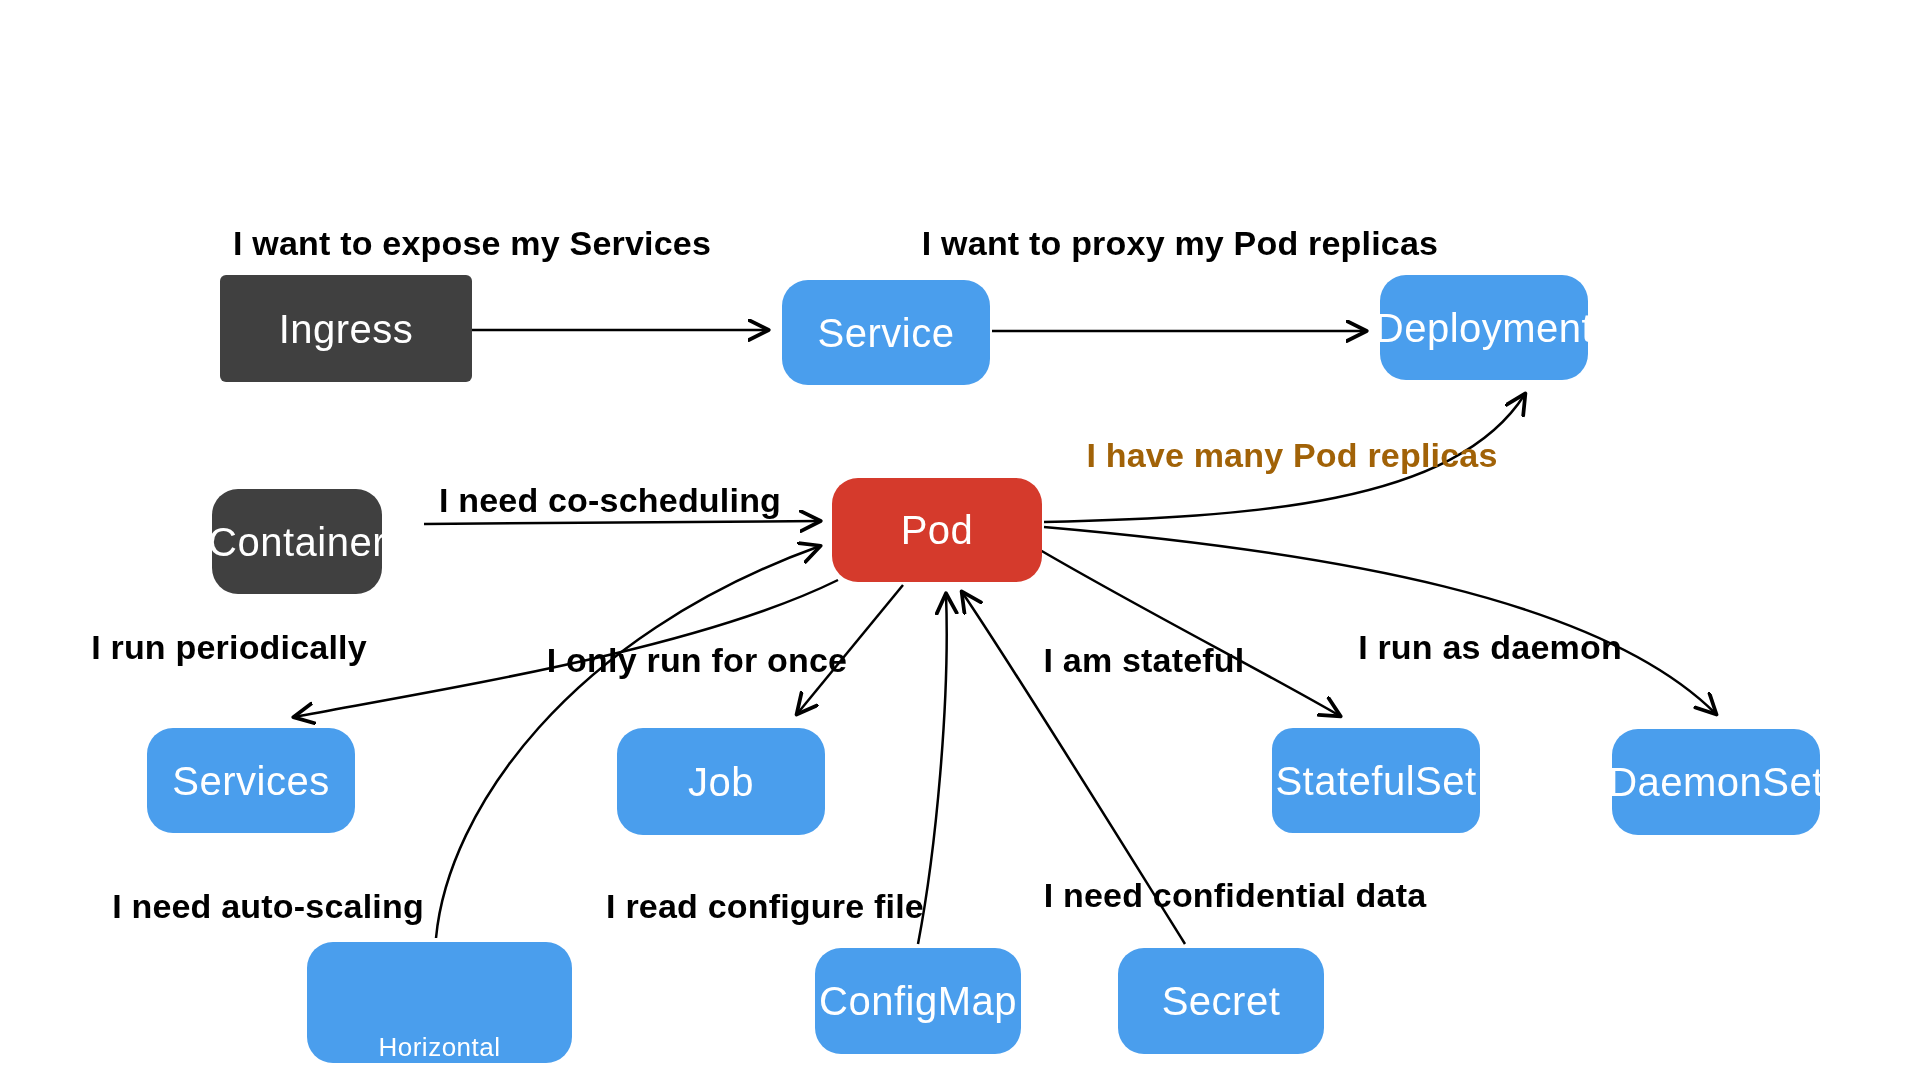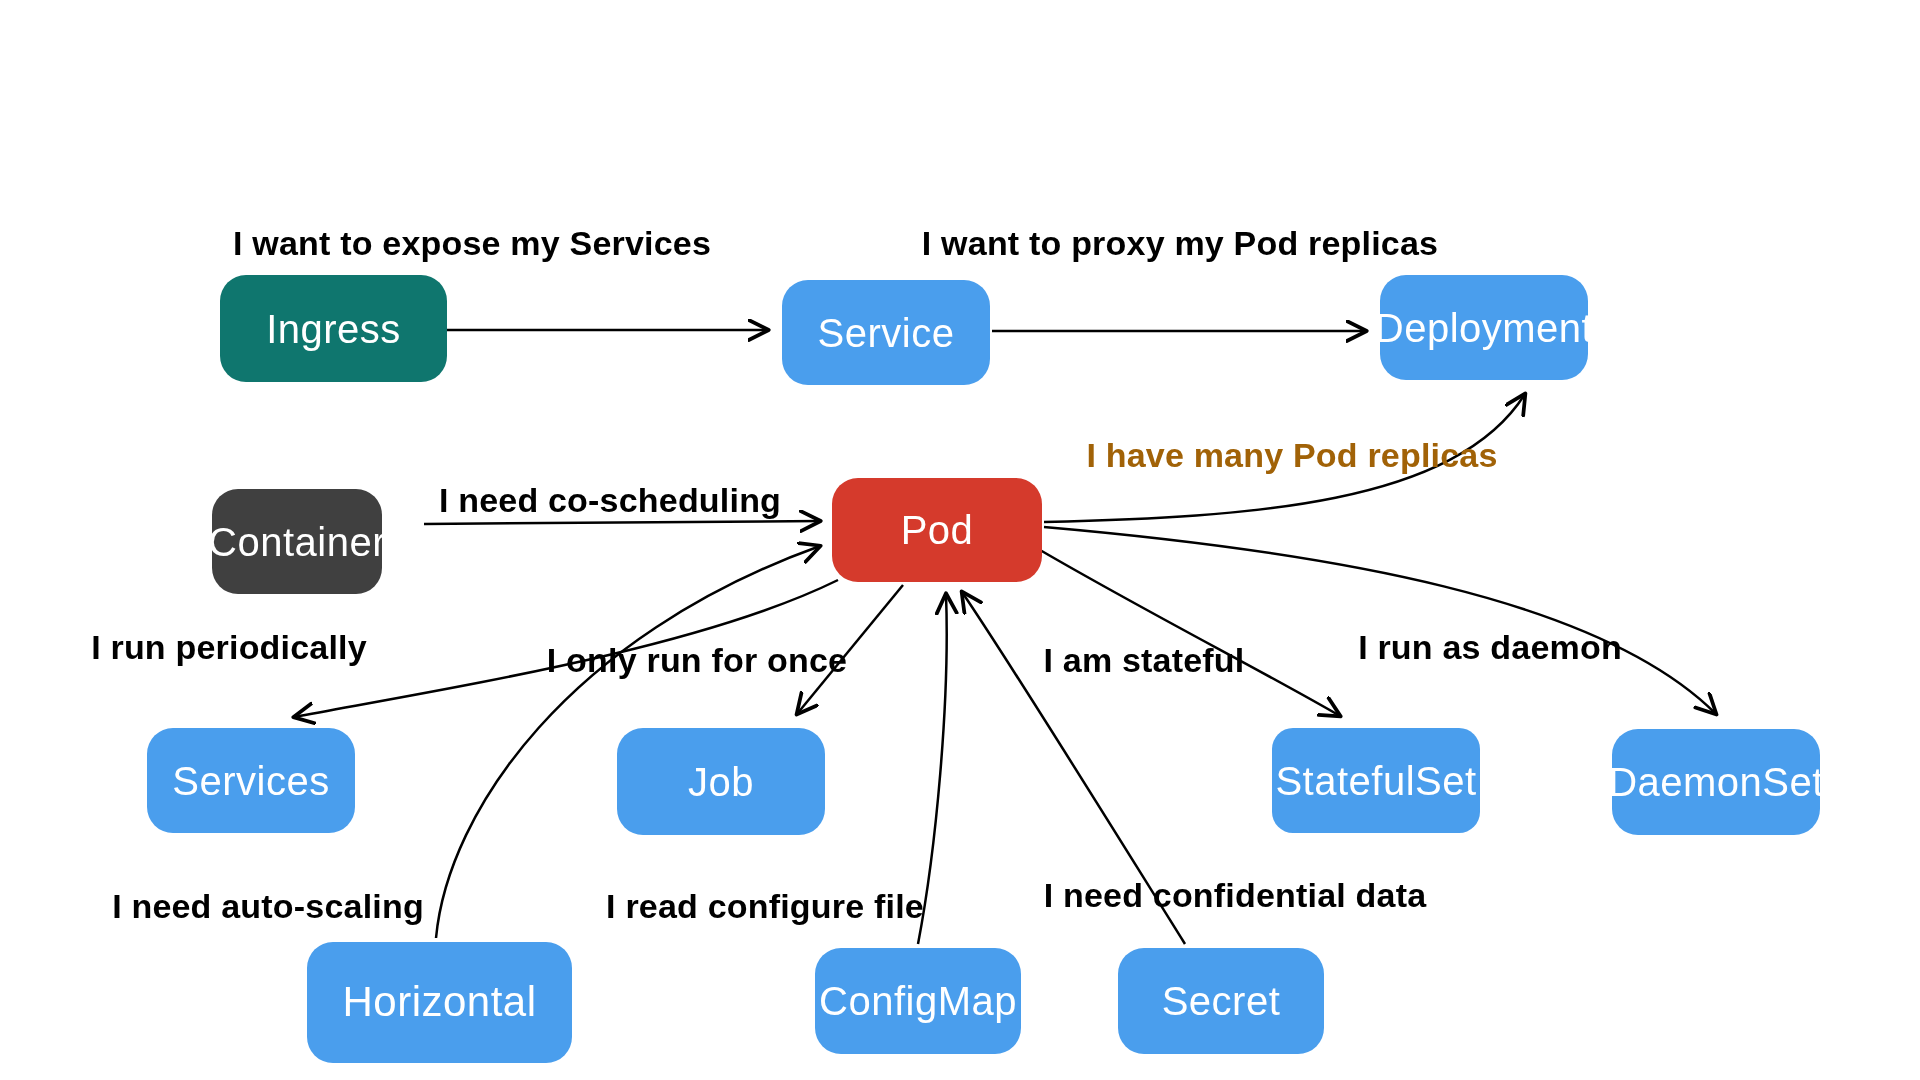--- a/index.html
+++ b/index.html
@@ -6,21 +6,21 @@
   #stage{
     position:relative;width:1920px;height:1080px;background:#ffffff;
     font-family:"Liberation Sans",sans-serif;overflow:hidden;
   }
   #edge-layer{position:absolute;left:0;top:0;width:1920px;height:1080px;}
   .node{
     position:absolute;border-radius:26px;display:flex;align-items:center;justify-content:center;
     color:#ffffff;font-size:40px;font-weight:400;text-align:center;line-height:1.15;
     letter-spacing:0.5px;
   }
-  .node.small-text{font-size:42px;}
+  .node.small-text{font-size:26px;align-items:flex-end;}
   .edge-label{
     position:absolute;transform:translate(-50%,-50%);white-space:nowrap;
     color:#000;font-size:34px;font-weight:700;letter-spacing:0.2px;
   }
 </style>
 </head>
 <body>
 
 <div id="stage">
   <svg id="edge-layer" viewBox="0 0 1920 1080" xmlns="http://www.w3.org/2000/svg">
@@ -37,21 +37,21 @@
         <path d="M 838 580 C 700 648, 460 686, 294 717" fill="none" stroke="#000000" stroke-width="2.5" marker-end="url(#arrowhead)"></path>
         <path d="M 903 585 L 797 714" fill="none" stroke="#000000" stroke-width="2.5" marker-end="url(#arrowhead)"></path>
         <path d="M 1040 550 C 1150 614, 1268 674, 1340 716" fill="none" stroke="#000000" stroke-width="2.5" marker-end="url(#arrowhead)"></path>
         <path d="M 1044 527 C 1330 552, 1600 598, 1716 714" fill="none" stroke="#000000" stroke-width="2.5" marker-end="url(#arrowhead)"></path>
         <path d="M 436 938 C 448 810, 570 636, 820 546" fill="none" stroke="#000000" stroke-width="2.5" marker-end="url(#arrowhead)"></path>
         <path d="M 918 944 C 936 850, 950 700, 946 594" fill="none" stroke="#000000" stroke-width="2.5" marker-end="url(#arrowhead)"></path>
         <path d="M 1185 944 C 1095 800, 1016 672, 962 592" fill="none" stroke="#000000" stroke-width="2.5" marker-end="url(#arrowhead)"></path>
       </g>
   </svg>
   <div id="nodes">
-      <div class="node" style="left: 220px; top: 275px; width: 227px; height: 107px; background: #0f766e; color: rgb(255, 255, 255);">
+      <div class="node" style="left: 220px; top: 275px; width: 252px; height: 107px; background: #404040; color: rgb(255, 255, 255); border-radius: 6px;">
         <span>Ingress</span>
       </div>
       <div class="node" style="left: 782px; top: 280px; width: 208px; height: 105px; background: rgb(74, 158, 237); color: rgb(255, 255, 255);">
         <span>Service</span>
       </div>
       <div class="node" style="left: 1380px; top: 275px; width: 208px; height: 105px; background: rgb(74, 158, 237); color: rgb(255, 255, 255);">
         <span>Deployment</span>
       </div>
       <div class="node" style="left: 212px; top: 489px; width: 170px; height: 105px; background: #404040; color: rgb(255, 255, 255);">
         <span>Container</span>

